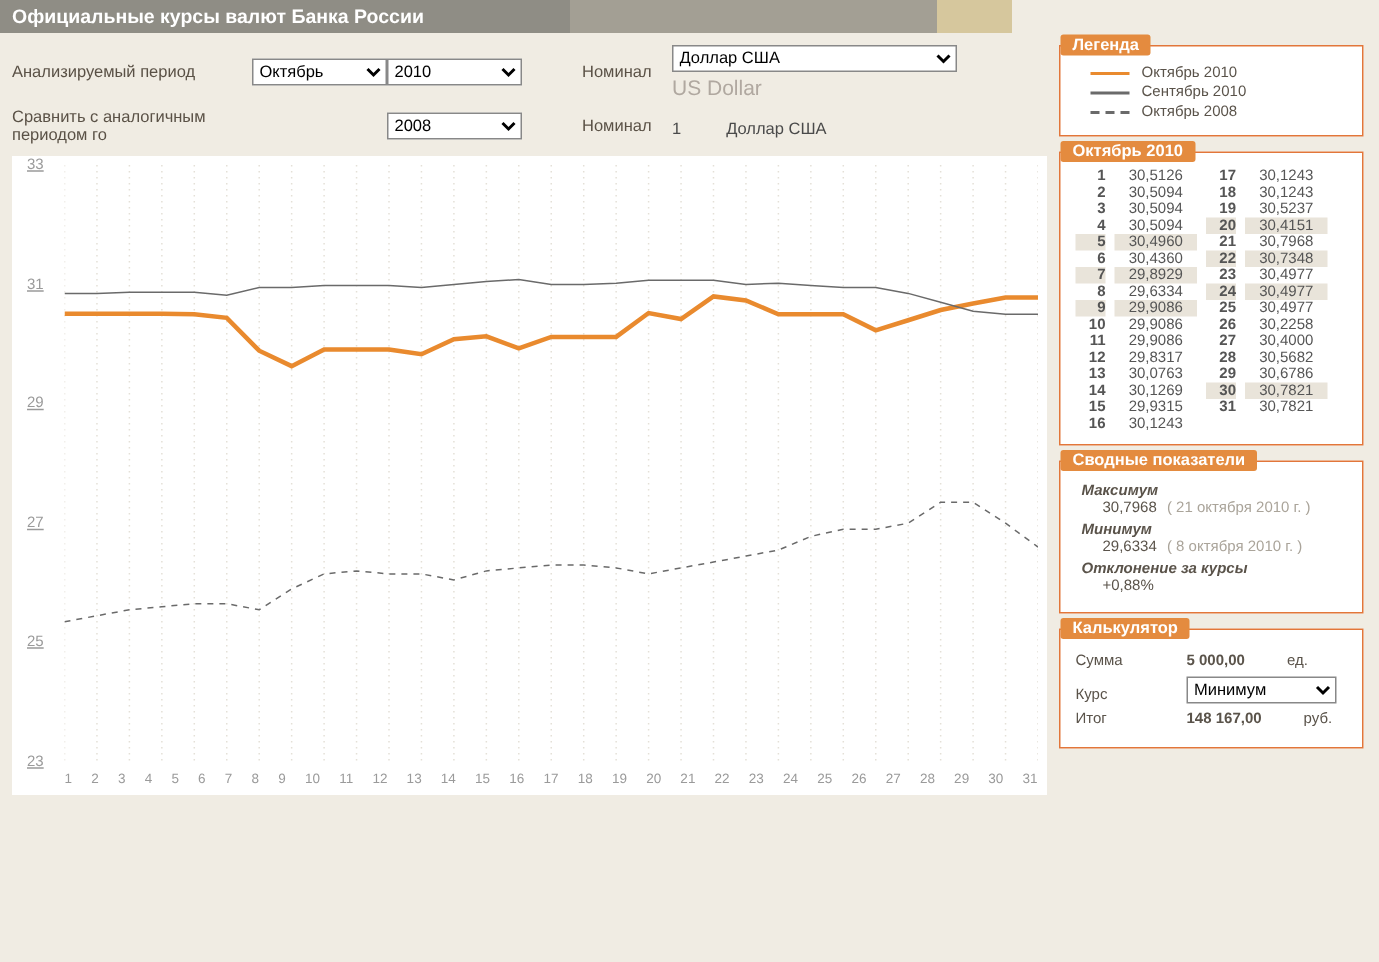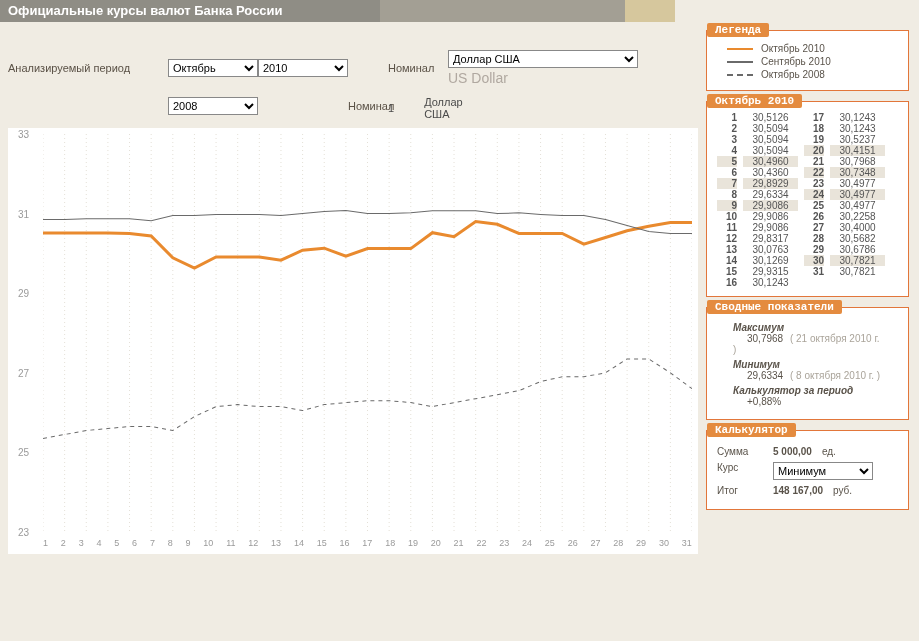--- a/index.html
+++ b/index.html
@@ -38,21 +38,20 @@
     width: 203px;
     flex: 0 0 203px;
     margin-left: 8px;
   }
   .filters {
     display: grid;
     grid-template-columns: 160px 90px 90px 40px 60px 210px;
     row-gap: 6px;
     align-items: center;
     margin-bottom: 6px;
-    margin-top: 20px;
   }
   .filters label { color: #5a5146; }
   select.sel {
     font-size: 11px;
     height: 18px;
     border: 1px solid #888;
     background: #fff;
   }
   .subnote {
     font-size: 14px;
@@ -67,20 +66,21 @@
     height: 426px;
     position: relative;
     margin-top: 8px;
   }
   .ylab {
     position: absolute;
     left: 10px;
     transform: translateY(-50%);
     font-size: 10px;
     color: #9a9a9a;
+    text-decoration: underline;
   }
   .xlab-row {
     position: absolute;
     bottom: 6px;
     left: 35px;
     right: 6px;
     display: flex;
     justify-content: space-between;
     font-size: 9px;
     color: #9a9a9a;
@@ -105,21 +105,20 @@
   .panel-title {
     position: absolute;
     top: -8px;
     left: 0;
     font-weight: bold;
     font-size: 11px;
     background: #e48b3f;
     color: #fff;
     padding: 1px 8px;
     border-radius: 2px;
-    font-family: Liberation Mono, monospace;
   }
   .panel-body {
     padding: 10px 10px 8px 10px;
     font-size: 10px;
     color: #5a534a;
   }
   .legend-body .lrow { display:flex; align-items:center; gap:8px; margin:2px 0 2px 10px; }
   .lswatch { width:26px; height:0; border-top:2px solid; }
   .lswatch.dash { border-top:2px dashed #6a6a6a; }
   .lswatch.oct  { border-top-color:#e98a2e; }
@@ -128,26 +127,26 @@
   .rates-grid {
     display: grid;
     grid-template-columns: 20px 55px 20px 55px;
     column-gap: 6px;
     font-size: 10px;
   }
   .rates-grid .d { text-align:right; font-weight:bold; color:#555; }
   .rates-grid .v { text-align:center; color:#555; }
   .rates-grid .hl { background:#e9e4da; }
 
-  .summary-body .srow { margin:4px 16px; }
+  .summary-body .srow { margin:4px 4px; }
   .summary-body .lbl { font-weight:bold; font-style:italic; color:#5a534a; }
   .summary-body .val { margin-left:14px; }
   .summary-body .note { font-size:10px; color:#aaa49a; margin-left:4px;}
 
-  .calc-body .crow { display:flex; align-items:flex-start; gap:10px; margin:5px 0; }
+  .calc-body .crow { display:flex; align-items:flex-end; gap:28px; margin:5px 0; }
   .calc-body .clbl { width:46px; color:#5a534a; }
   .calc-body .cval { font-weight:bold; }
 </style>
 </head>
 <body>
 
 <div class="page">
   <div class="title-bar">Официальные курсы валют Банка России</div>
 
   <div class="content">
@@ -162,20 +161,21 @@
         </select>
         <div></div>
         <label>Номинал</label>
         <div>
           <select class="sel" style="width:190px">
             <option>Доллар США</option>
           </select>
           <div class="subnote">US Dollar</div>
         </div>
 
+        <label>Сравнить с аналогичным периодом го</label>
         <div></div>
         <select class="sel">
           <option>2008</option>
         </select>
         <div></div>
         <label>Номинал</label>
         <div class="nominal-row">
           <span>1</span>
           <span>Доллар США</span>
         </div>
@@ -357,21 +357,21 @@
         <div class="panel-title">Сводные показатели</div>
         <div class="panel-body summary-body">
           <div class="srow"><span class="lbl">Максимум</span><br>
             <span class="val">30,7968</span>
             <span class="note">( 21 октября 2010 г. )</span>
           </div>
           <div class="srow"><span class="lbl">Минимум</span><br>
             <span class="val">29,6334</span>
             <span class="note">( 8 октября 2010 г. )</span>
           </div>
-          <div class="srow"><span class="lbl">Калькулятор за период</span><br>
+          <div class="srow"><span class="lbl">Отклонение за курсы</span><br>
             <span class="val">+0,88%</span>
           </div>
         </div>
       </div>
 
       <div class="panel">
         <div class="panel-title">Калькулятор</div>
         <div class="panel-body calc-body">
           <div class="crow">
             <span class="clbl">Сумма</span>

